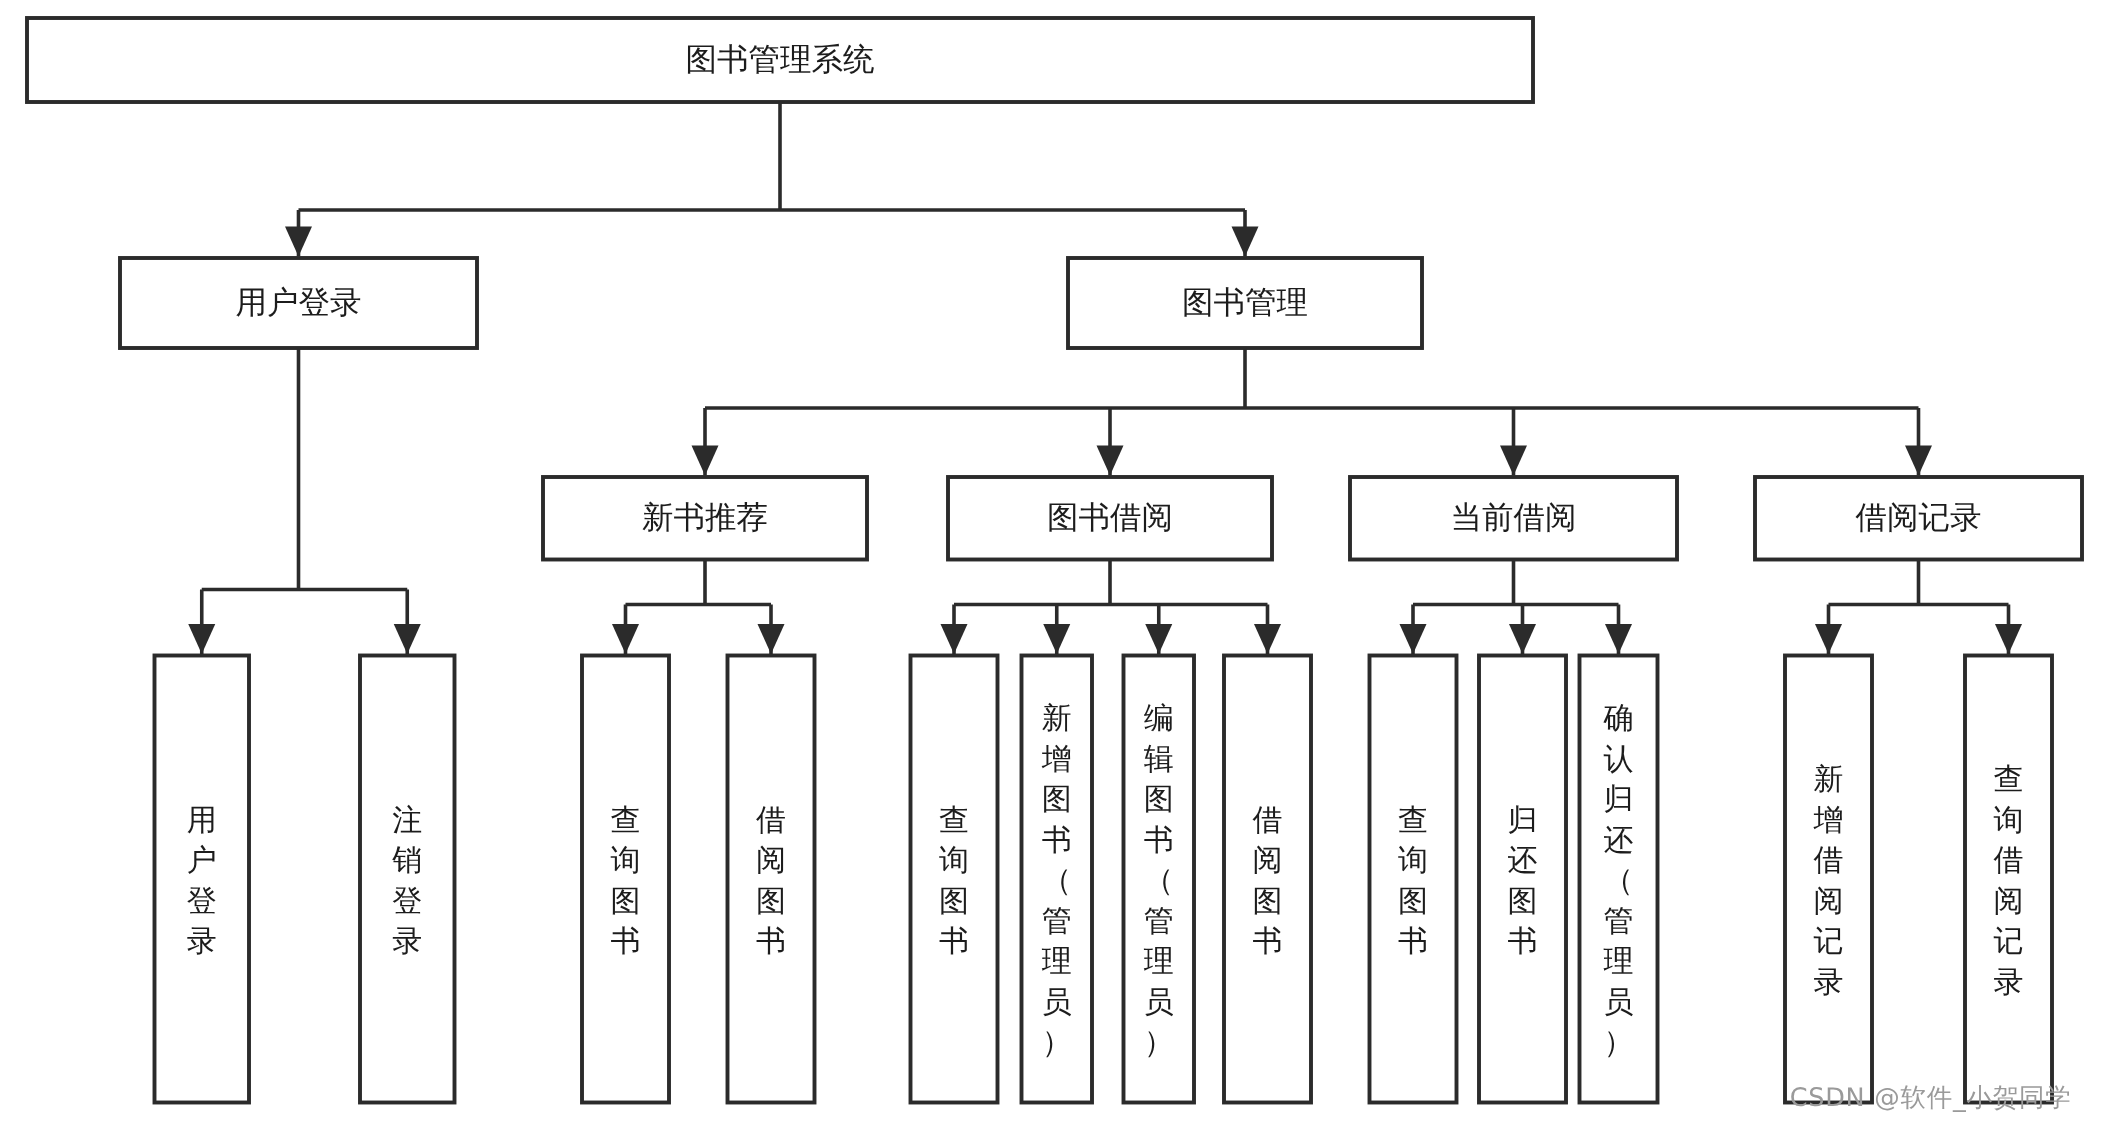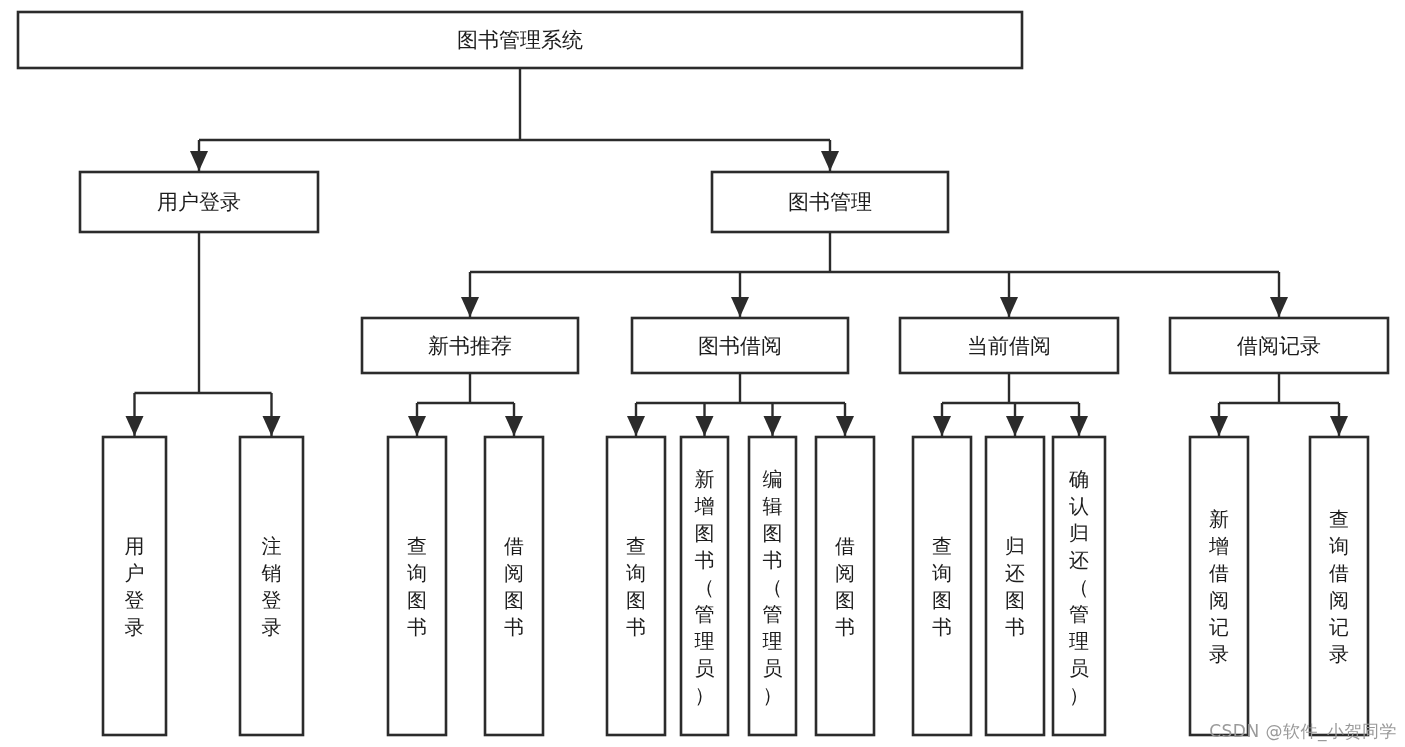--- a/index.html
+++ b/index.html
@@ -50,21 +50,21 @@
     dominant-baseline: middle;
   }
   .node-label-v {
     font-family: "DejaVu Sans", "Liberation Sans", sans-serif;
     font-size: 20px;
     fill: #1c1c1c;
     text-anchor: middle;
   }
   .watermark {
     position: absolute;
-    right: 8px;
+    right: 24px;
     bottom: 4px;
     font-family: "DejaVu Sans", "Liberation Sans", sans-serif;
     font-size: 17px;
     color: #9a9a9a;
     white-space: nowrap;
     letter-spacing: 0.5px;
     pointer-events: none;
   }
 </style>
 </head>

